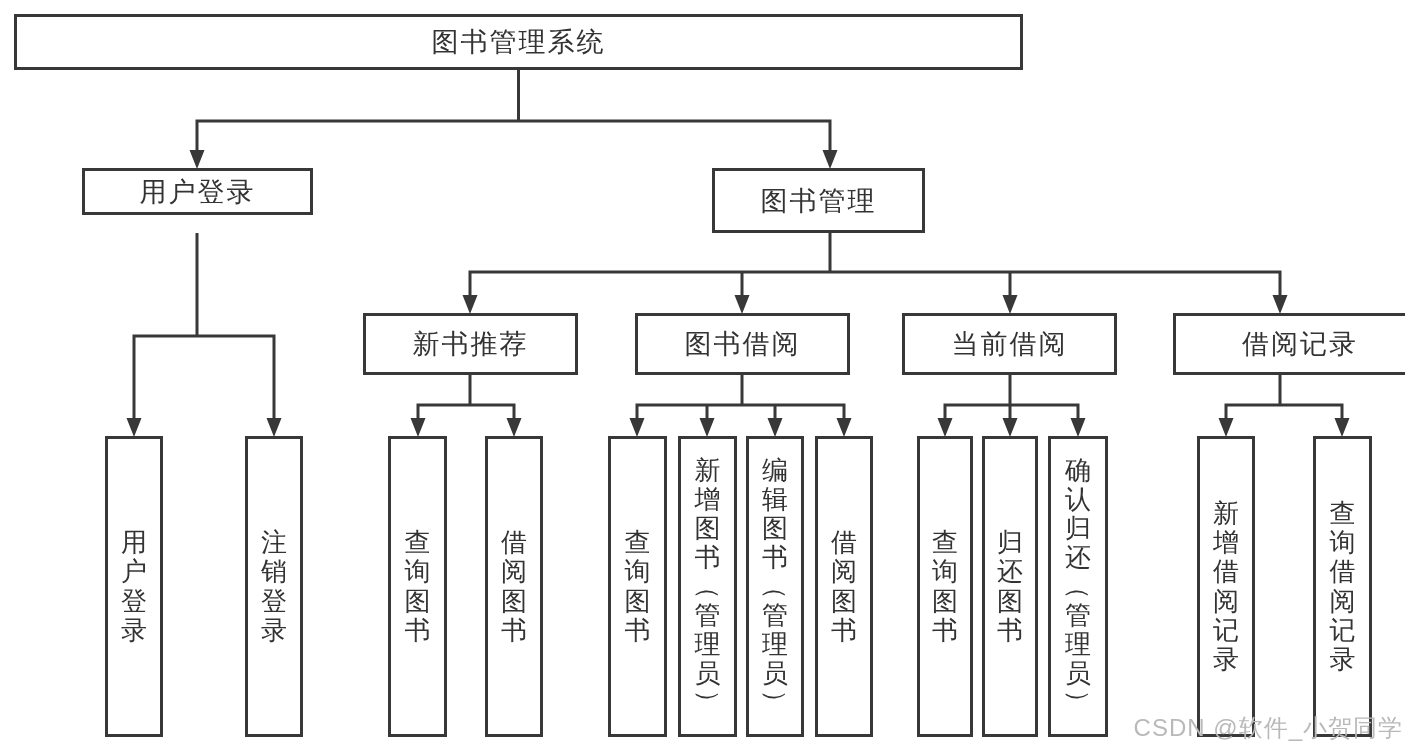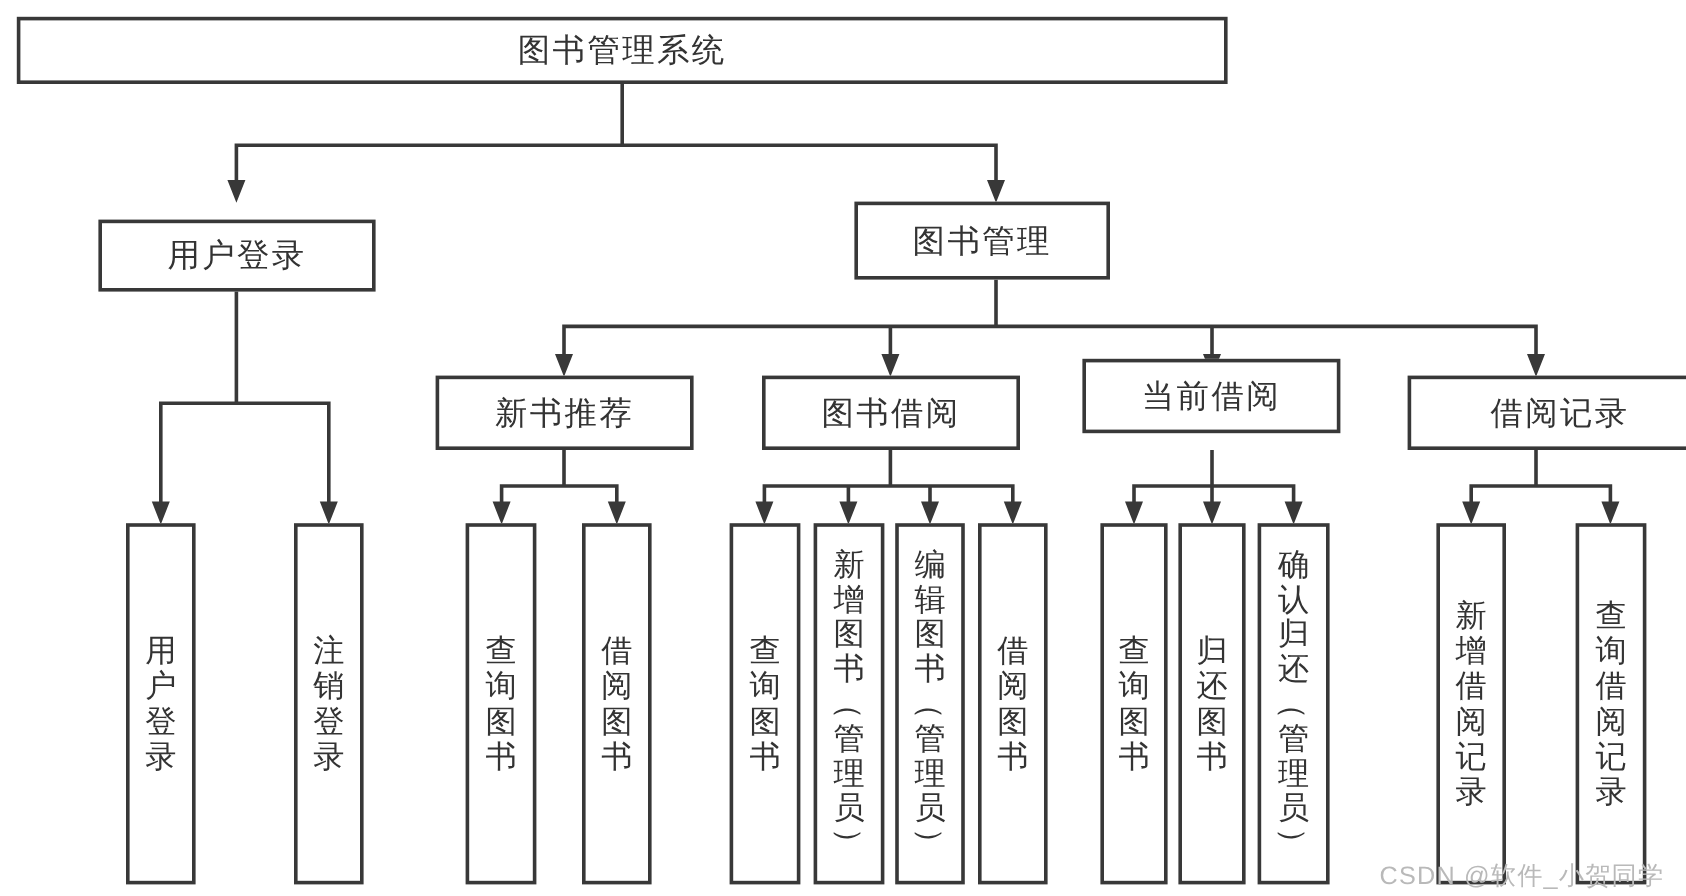--- a/index.html
+++ b/index.html
@@ -17,22 +17,22 @@
   .box{
     position:absolute;box-sizing:border-box;border:3px solid var(--line);
     background:var(--bg);display:flex;align-items:center;justify-content:center;
     text-align:right;
   }
   .box.h{font-size:27px;letter-spacing:2px;}
   .box.v{flex-direction:column;font-size:26px;}
   .vchar{display:block;line-height:1.12;}
   .vchar.rot{transform:rotate(90deg);}
   #watermark{
-    position:absolute;right:18px;bottom:3px;color:var(--wm);
-    font-size:21px;letter-spacing:1px;white-space:nowrap;z-index:5;
+    position:absolute;right:2px;bottom:3px;color:var(--wm);
+    font-size:24px;letter-spacing:1px;white-space:nowrap;z-index:5;
   }
 </style>
 </head>
 <body>
 
 <div id="stage">
 
   <svg id="connectors" viewBox="0 0 1405 747" xmlns="http://www.w3.org/2000/svg">
     <path fill="none" stroke="#383838" stroke-width="3" d="M518.5 70 L518.5 122.5
              M195.5 121 L831.5 121
@@ -83,26 +83,26 @@
              M844 437 L836.5 418 L851.5 418 Z
              M945 437 L937.5 418 L952.5 418 Z
              M1010 437 L1002.5 418 L1017.5 418 Z
              M1078 437 L1070.5 418 L1085.5 418 Z
              M1226 437 L1218.5 418 L1233.5 418 Z
              M1342 437 L1334.5 418 L1349.5 418 Z"></path>
   </svg>
 
   <div class="box h" style="left:14px;top:14px;width:1009px;height:56px">图书管理系统</div>
 
-  <div class="box h" style="left:82px;top:183px;width:231px;height:60px">用户登录</div>
+  <div class="box h" style="left:82px;top:168px;width:231px;height:47px">用户登录</div>
   <div class="box h" style="left:712px;top:168px;width:213px;height:65px">图书管理</div>
 
   <div class="box h" style="left:363px;top:313px;width:215px;height:62px">新书推荐</div>
   <div class="box h" style="left:635px;top:313px;width:215px;height:62px">图书借阅</div>
-  <div class="box h" style="left:902px;top:299px;width:215px;height:62px">当前借阅</div>
+  <div class="box h" style="left:902px;top:313px;width:215px;height:62px">当前借阅</div>
   <div class="box h" style="left:1173px;top:313px;width:254px;height:62px">借阅记录</div>
 
   <div class="box v" style="left:105px;top:436px;width:58px;height:301px">
       <span class="vchar">用</span>
       <span class="vchar">户</span>
       <span class="vchar">登</span>
       <span class="vchar">录</span>
     </div>
   <div class="box v" style="left:245px;top:436px;width:58px;height:301px">
       <span class="vchar">注</span>

